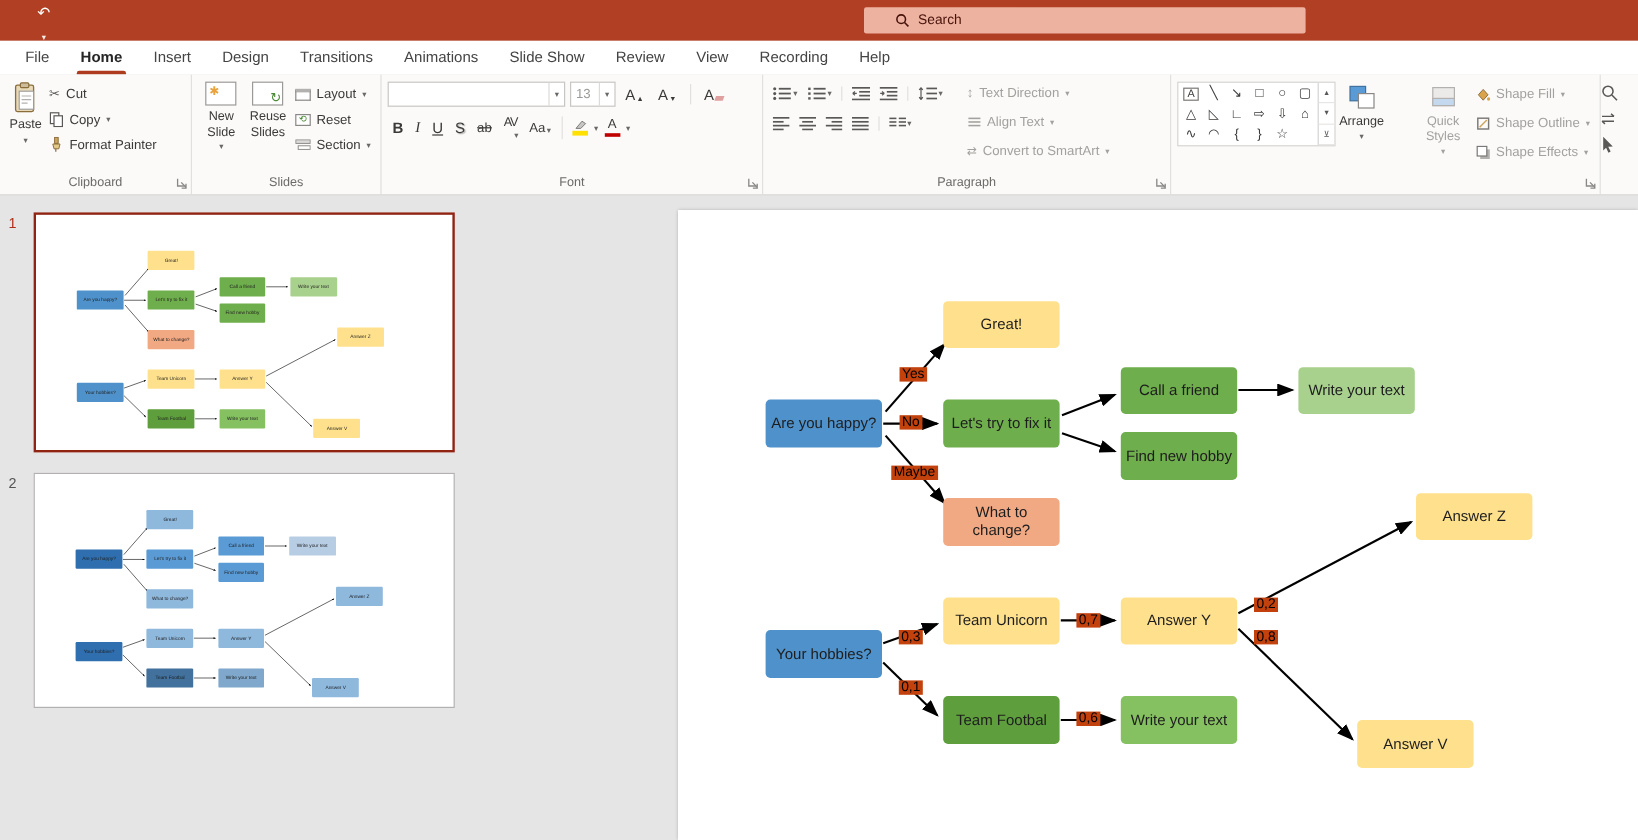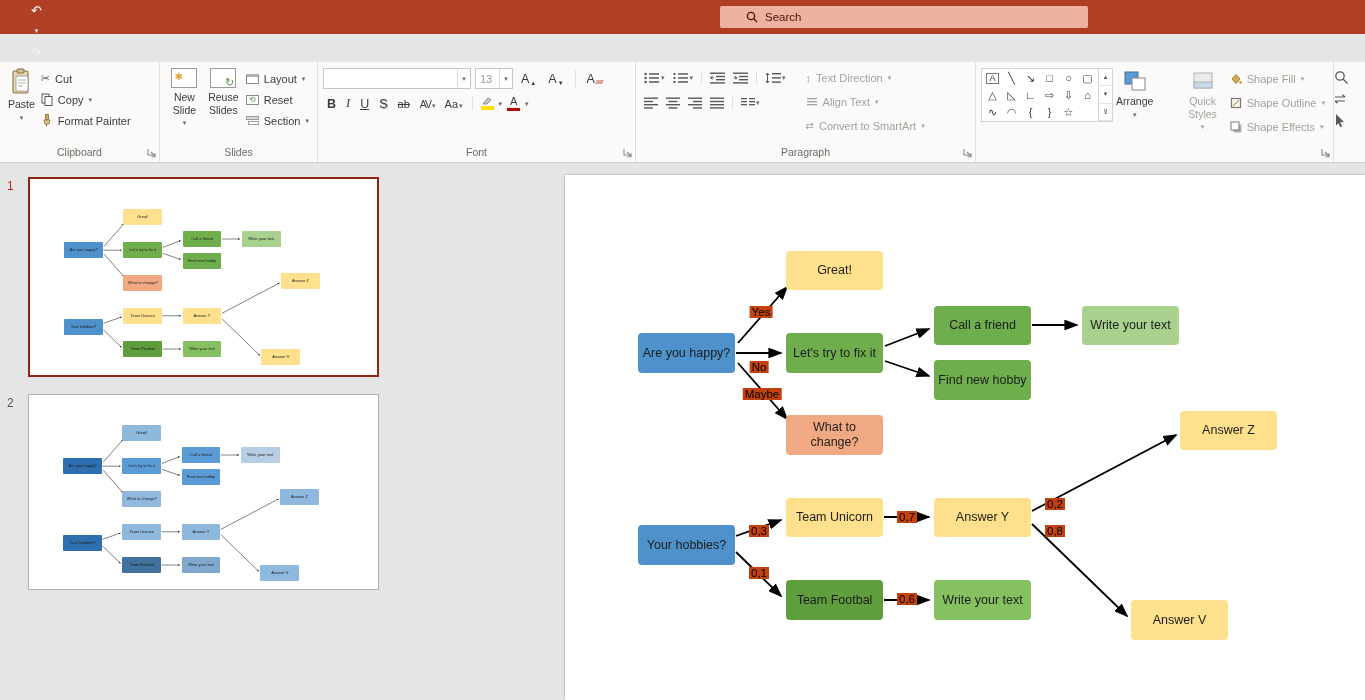--- a/index.html
+++ b/index.html
@@ -111,20 +111,33 @@
     </div>
     <div class="searchbox">
       <svg width="12" height="12" viewBox="0 0 12 12">
           <circle cx="5" cy="5" r="3.6" fill="none" stroke="#471309" stroke-width="1.3"></circle>
           <path d="M7.8 7.8 L11 11" stroke="#471309" stroke-width="1.3"></path>
         </svg>
       <span>Search</span>
     </div>
   </div>
 
+  <div class="tabsrow">
+    <span class="tab">File</span>
+    <span class="tab active">Home</span>
+    <span class="tab">Insert</span>
+    <span class="tab">Design</span>
+    <span class="tab">Transitions</span>
+    <span class="tab">Animations</span>
+    <span class="tab">Slide Show</span>
+    <span class="tab">Review</span>
+    <span class="tab">View</span>
+    <span class="tab">Recording</span>
+    <span class="tab">Help</span>
+  </div>
 
   <div class="ribbon">
 
     <div class="rgroup" style="width:160px;">
       <div class="rbody">
         <div class="bigbtn">
           <svg width="22" height="27" viewBox="0 0 22 27">
               <rect x="3" y="3" width="15" height="22" rx="1.5" fill="#e8d9b8" stroke="#8a6d3b" stroke-width="1.1"></rect>
               <rect x="7" y="1" width="7" height="4" rx="1" fill="#cdbd9a" stroke="#8a6d3b" stroke-width="1"></rect>
               <rect x="6" y="8" width="12" height="15" fill="#fff" stroke="#9c9a98" stroke-width="0.9"></rect>
@@ -230,21 +243,21 @@
                 <span>A</span>
                 <span style="width:7px;height:4px;background:#e0a0a0;transform:skewX(-20deg);margin-bottom:2px;"></span>
               </span>
           </div>
           <div style="display:flex;align-items:center;gap:2px;">
             <span class="fbtn" style="font-weight:bold;">B</span>
             <span class="fbtn" style="font-style:italic;font-family:'Liberation Serif',serif;">I</span>
             <span class="fbtn" style="text-decoration:underline;">U</span>
             <span class="fbtn" style="text-shadow:1px 1px 1px #aaa;">S</span>
             <span class="fbtn" style="text-decoration:line-through;font-size:11px;">ab</span>
-            <span class="fbtn" style="font-size:10.5px;letter-spacing:-1px;">
+            <span class="fbtn" style="font-size:10.5px;letter-spacing:-1px;flex-direction:column;">
                 <span>AV</span>
                 <span class="caret">▾</span>
               </span>
             <span class="fbtn" style="font-size:11px;">
                 <span>Aa</span>
                 <span class="caret">▾</span>
               </span>
             <span class="vsep"></span>
             <span class="chipbtn">
               <svg width="12" height="8" viewBox="0 0 12 8">
@@ -601,21 +614,21 @@
           <div class="dnode" style="left: 369px; top: 185px; width: 97px; height: 40px; background: rgb(111, 174, 76); font-size: 12.5px;">Find new hobby</div>
           <div class="dnode" style="left: 517px; top: 131px; width: 97px; height: 39px; background: rgb(169, 209, 142); font-size: 12.5px;">Write your text</div>
           <div class="dnode" style="left: 73px; top: 350px; width: 97px; height: 40px; background: rgb(79, 146, 203); font-size: 12.5px;">Your hobbies?</div>
           <div class="dnode" style="left: 221px; top: 323px; width: 97px; height: 39px; background: rgb(255, 225, 141); font-size: 12.5px;">Team Unicorn</div>
           <div class="dnode" style="left: 221px; top: 405px; width: 97px; height: 40px; background: rgb(95, 158, 61); font-size: 12.5px;">Team Footbal</div>
           <div class="dnode" style="left: 369px; top: 323px; width: 97px; height: 39px; background: rgb(255, 225, 141); font-size: 12.5px;">Answer Y</div>
           <div class="dnode" style="left: 369px; top: 405px; width: 97px; height: 40px; background: rgb(133, 192, 97); font-size: 12.5px;">Write your text</div>
           <div class="dnode" style="left: 615px; top: 236px; width: 97px; height: 39px; background: rgb(255, 225, 141); font-size: 12.5px;">Answer Z</div>
           <div class="dnode" style="left: 566px; top: 425px; width: 97px; height: 40px; background: rgb(255, 225, 141); font-size: 12.5px;">Answer V</div>
           <div class="elabel" style="left: 196px; top: 137px;">Yes</div>
-          <div class="elabel" style="left: 194px; top: 192px; text-align: right;">No</div>
+          <div class="elabel" style="left: 194px; top: 177px; text-align: right;">No</div>
           <div class="elabel" style="left: 197px; top: 219px;">Maybe</div>
           <div class="elabel" style="left: 194px; top: 356px;">0,3</div>
           <div class="elabel" style="left: 194px; top: 398px;">0,1</div>
           <div class="elabel" style="left: 342px; top: 342px;">0,7</div>
           <div class="elabel" style="left: 342px; top: 424px;">0,6</div>
           <div class="elabel" style="left: 490px; top: 329px;">0,2</div>
           <div class="elabel" style="left: 490px; top: 356px;">0,8</div>
         </div>
     </div>
   </div>

